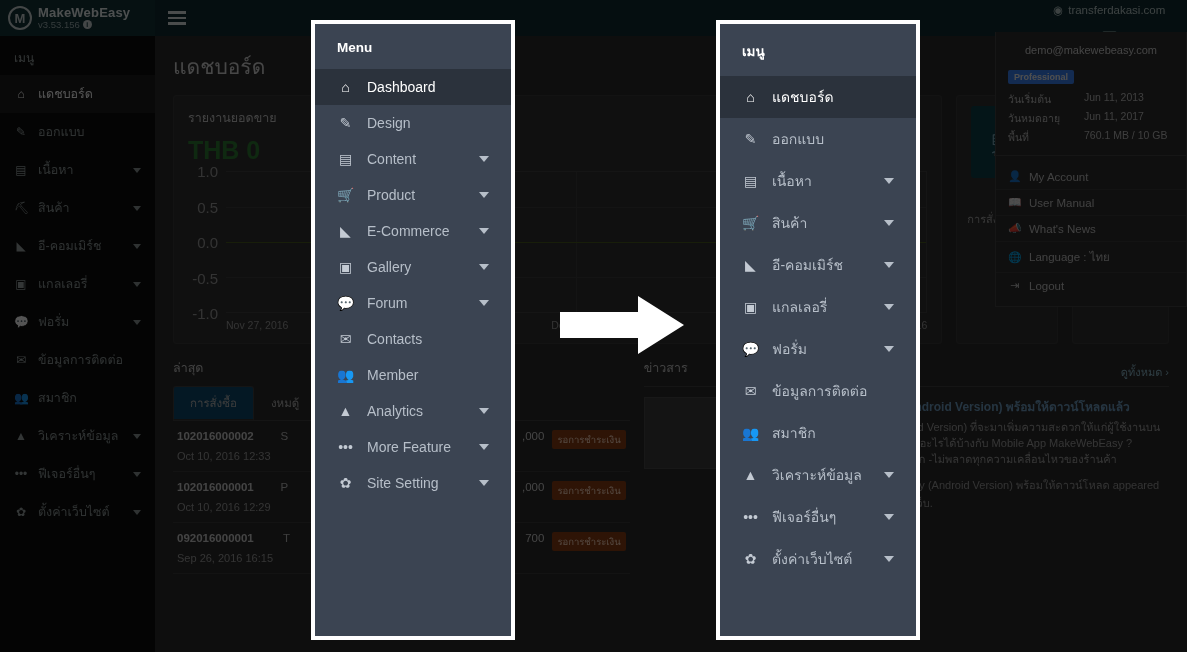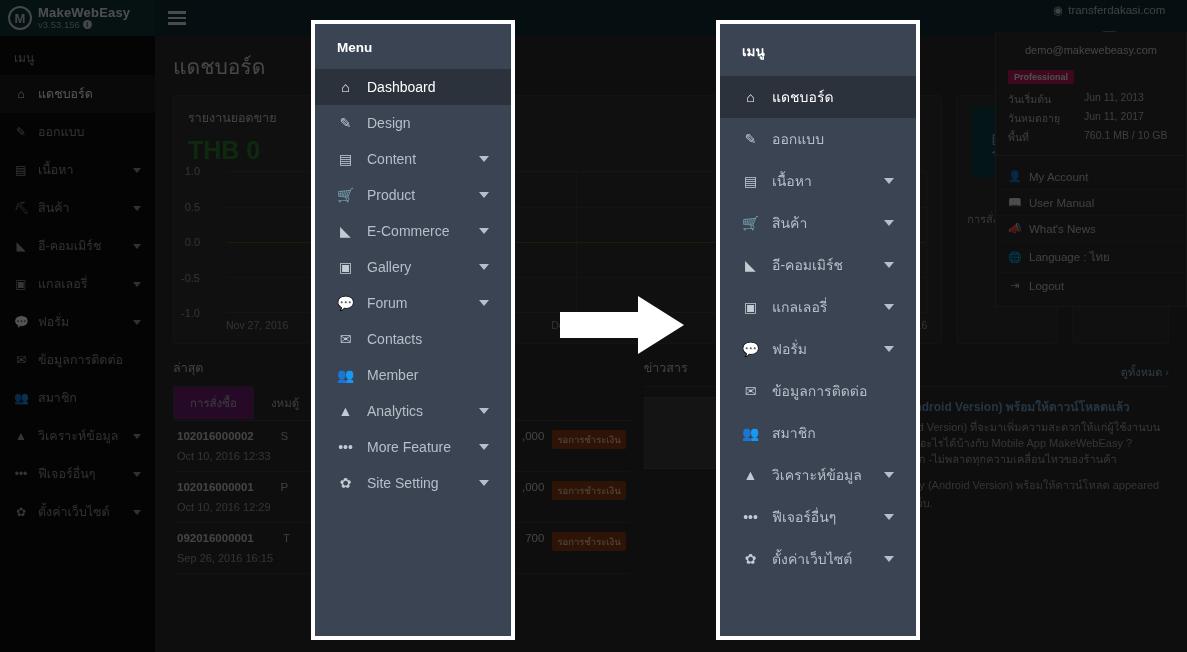--- a/index.html
+++ b/index.html
@@ -78,37 +78,37 @@
   .page-title{ color:#d6d6d6; font-size:21px; margin-bottom:12px; }
   .row{ display:flex; gap:14px; }
   .card{ background:#313131; border:1px solid #3b3b3b; border-radius:3px; padding:12px 14px; }
   .card-title{ color:#c9c9c9; font-size:12.5px; margin-bottom:8px; }
   .sales-amount{ color:#2e7d32; font-size:25px; font-weight:bold; margin-bottom:6px; }
   .tabs{ display:flex; gap:4px; margin-left:auto; }
   .tab{ font-size:11px; padding:4px 10px; color:#bdbdbd; border-radius:2px;}
   .tab.active{ background:#1b1b1b; color:#fff; }
   .chartbox{ position:relative; height:160px; margin-top:4px; }
   .yaxis{ position:absolute; left:0; top:0; bottom:18px; width:34px; }
-  .yaxis span{ position:absolute; right:22px; color:#9b9b9b; font-size:11px; transform:translateY(-50%); }
+  .yaxis span{ position:absolute; right:4px; color:#9b9b9b; font-size:15px; transform:translateY(-50%); }
   .plot{ position:absolute; left:38px; right:0; top:0; bottom:18px; border:1px solid #404040; border-left:none;}
   .plot .h{ position:absolute; left:0; right:0; border-top:1px solid #3d3d3d; }
   .plot .v{ position:absolute; top:0; bottom:0; border-left:1px solid #3d3d3d; }
   .plot .zero{ position:absolute; left:0; right:0; top:50%; border-top:1.5px solid #4a5a1e;}
   .xaxis{ position:absolute; left:38px; right:0; bottom:0; display:flex; justify-content:space-between; }
   .xaxis span{ color:#9b9b9b; font-size:10.5px; }
 
   .statcard{ background:#313131; border:1px solid #3b3b3b; border-radius:3px; padding:10px; text-align:center; }
   .stat-ico{ width:72px;height:72px;background:#0d4049;border-radius:3px;margin:0 auto 8px;
              display:flex;align-items:center;justify-content:center;font-size:26px;color:#1d5f69;}
   .stat-num{ color:#d8d8d8; font-size:21px; font-weight:bold; }
   .stat-lbl{ color:#a3a3a3; font-size:11px; }
 
   .tabrow{ display:flex; border-bottom:1px solid #3f3f3f; }
   .ltab{ font-size:11.5px; padding:7px 16px; color:#b5b5b5; border:1px solid transparent;}
-  .ltab.active{ background:#701a75; border-color:#3f3f3f; border-bottom-color:#313131; border-radius:3px 3px 0 0;}
+  .ltab.active{ background:#0c4a6e; border-color:#3f3f3f; border-bottom-color:#313131; border-radius:3px 3px 0 0;}
   .orow{ display:flex; align-items:flex-start; padding:9px 4px; border-bottom:1px solid #3a3a3a; }
   .ono{ color:#cfcfcf; font-size:11.5px; font-weight:bold; }
   .odate{ color:#9d9d9d; font-size:11px; margin-top:8px;}
   .oname{ color:#bdbdbd; font-size:11.5px; flex:1; padding-left:10px;}
   .oamt{ color:#cfcfcf; font-size:11.5px; text-align:right; width:64px;}
   .badge{ background:#8a3d12; color:#ffd9c2; font-size:9.5px; padding:2px 5px; border-radius:2px; margin-left:8px;}
 
   .newshead{ display:flex; align-items:center; }
   .seeall{ margin-left:auto; color:#8bb7c9; font-size:11px; }
   .newsthumb{ width:92px;height:72px;background:#3d3d3d;border:1px solid #4a4a4a;flex:none;}
@@ -116,21 +116,21 @@
   .newsbody{ color:#a0a0a0; font-size:11px; line-height:1.45; margin-top:4px;}
   .newsfoot{ color:#9a9a9a; font-size:11px; margin-top:8px; }
 
   
   .userdrop{
     position:absolute; top:32px; right:0; width:192px;
     background:#2d2d2d; border:1px solid #444; border-top:none;
     padding:8px 0;
   }
   .ud-email{ color:#cfcfcf; font-size:11px; text-align:center; padding:4px 10px 10px; }
-  .ud-plan{ display:inline-block; background:#be185d; color:#eee; font-size:9px; font-weight:bold;
+  .ud-plan{ display:inline-block; background:#3b82f6; color:#eee; font-size:9px; font-weight:bold;
             padding:2px 6px; border-radius:2px; margin:0 0 6px 12px;}
   .ud-line{ display:flex; font-size:10.5px; color:#bdbdbd; padding:1px 12px; }
   .ud-line .k{ width:76px; }
   .ud-line .v{ flex:1; }
   .ud-sep{ border-top:1px solid #444; margin:8px 0; }
   .ud-item{ display:flex; align-items:center; gap:8px; color:#c4c4c4; font-size:11.5px; padding:6px 12px;
             border-bottom:1px solid #3b3b3b;}
   .ud-item:last-child{ border-bottom:none; }
   .ud-item .ic{ width:13px; text-align:center; font-size:11px; }
 

